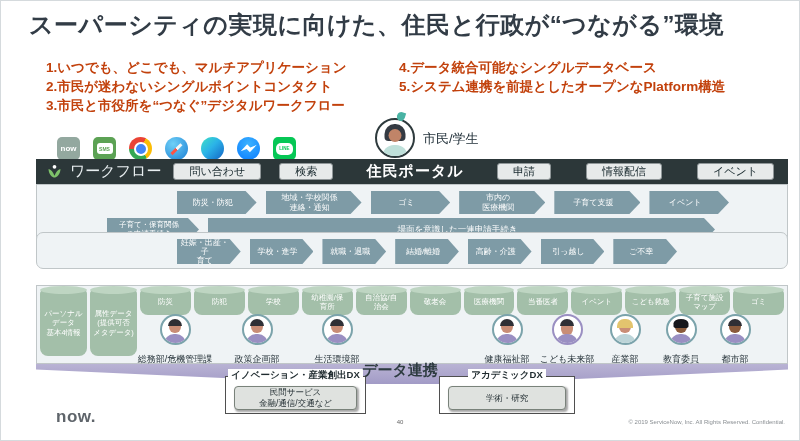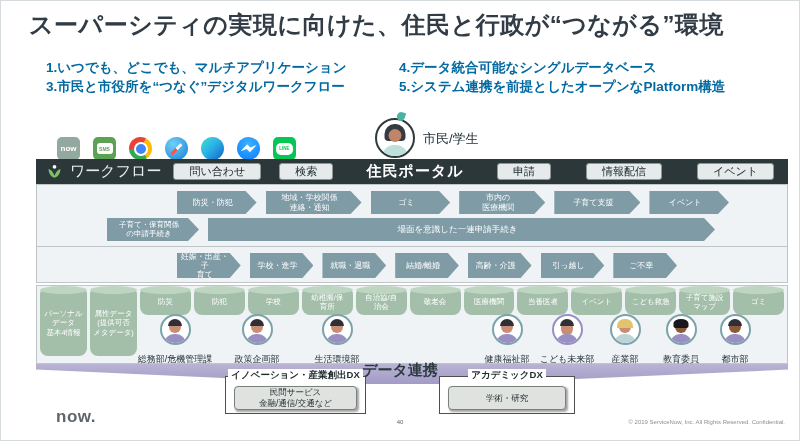--- a/index.html
+++ b/index.html
@@ -1,21 +1,21 @@
 <!DOCTYPE html>
 <html><head>
 <meta charset="utf-8">
 <style>
   * { margin:0; padding:0; box-sizing:border-box; }
   html,body { width:800px; height:441px; }
   body { font-family:"Liberation Sans","DejaVu Sans",sans-serif; background:#fff; position:relative; overflow:hidden; border:1px solid #d5dadd; }
 
   .title { position:absolute; top:8px; left:28px; right:18px; font-size:24px; font-weight:bold; color:#323c46; letter-spacing:.5px; white-space:nowrap; }
 
-  .feat { position:absolute; top:57px; font-size:13.5px; font-weight:bold; color:#0369a1; line-height:1.42; }
+  .feat { position:absolute; top:57px; font-size:13.5px; font-weight:bold; color:#c2410c; line-height:1.42; }
   .feat-left { left:45px; }
   .feat-right { left:398px; }
 
   
   .citizen { position:absolute; left:374px; top:117px; width:40px; height:40px; border-radius:50%; background:#fff; border:2px solid #2e3a3d; overflow:visible; }
   .citizen .mask { position:absolute; inset:0; border-radius:50%; overflow:hidden; }
   .citizen .hr { position:absolute; left:50%; top:4px; transform:translateX(-50%); width:21px; height:17px; border-radius:10px 10px 4px 4px; background:#343a42; }
   .citizen .fc { position:absolute; left:50%; top:9px; transform:translateX(-50%); width:13px; height:13px; border-radius:50%; background:#c08468; }
   .citizen .bd { position:absolute; left:50%; bottom:-3px; transform:translateX(-50%); width:26px; height:14px; border-radius:12px 12px 0 0; background:#bfe0da; }
   .citizen .sprout { position:absolute; left:55%; top:-8px; width:8px; height:9px; background:#49b3a4; border-radius:50% 0 50% 50%; transform:rotate(18deg); }
@@ -43,21 +43,21 @@
   .leaf { width:17px; height:17px; }
   .wf-label { color:#e8eef0; font-size:15px; margin:0 12px 0 7px; }
   .bar-btn { height:17px; padding:0 15px; background:#e7eaea; border:1px solid #8f9698; border-radius:3px; font-size:11px; color:#15262b; display:flex; align-items:center; white-space:nowrap; }
   .bar-btn + .bar-btn { margin-left:18px; }
   .portal-title { flex:1; text-align:center; color:#fff; font-size:15px; font-weight:bold; letter-spacing:1px; }
   .right-btns { display:flex; gap:17px; margin-right:4px; }
 
   
   .panel { position:absolute; left:35px; width:752px; background:#eff3f5; border:1px solid #c0c6c8; }
   .panel-a { top:183px; height:68px; }
-  .panel-b { top:245px; height:37px; }
+  .panel-b { top:231px; height:37px;border-radius:7px; }
   .panel-c { top:284px; height:79px; }
 
   .chevrow { position:absolute; display:flex; gap:9px; }
   .chev { background:#7e9ba6; color:#fff; clip-path:polygon(0 0,calc(100% - 11px) 0,100% 50%,calc(100% - 11px) 100%,0 100%); display:flex; align-items:center; justify-content:center; text-align:center; font-size:8px; line-height:1.15; white-space:pre-line; padding:0 11px 0 3px; flex:1 1 0; }
   .row1 { top:6px; left:140px; right:58px; height:23px; }
   .row2 { top:33px; left:70px; right:72px; height:23px; }
   .row2 .lead { flex:0 0 92px; font-size:7.5px; }
   .row3 { top:6px; left:140px; right:110px; height:25px; }
 
   
@@ -101,20 +101,21 @@
   .page-num { position:absolute; left:0; right:0; bottom:15px; text-align:center; font-size:6px; color:#666; }
   .copyright { position:absolute; right:14px; bottom:15px; font-size:6px; color:#8a8f93; }
 </style>
 </head>
 <body>
 
 <div class="title">スーパーシティの実現に向けた、住民と行政が“つながる”環境</div>
 
 <div class="feat feat-left">
   <div>1.いつでも、どこでも、マルチアプリケーション</div>
+  <div>2.市民が迷わないシングルポイントコンタクト</div>
   <div>3.市民と市役所を“つなぐ”デジタルワークフロー</div>
 </div>
 <div class="feat feat-right">
   <div>4.データ統合可能なシングルデータベース</div>
   <div>5.システム連携を前提としたオープンなPlatform構造</div>
 </div>
 
 <div class="citizen">
   <div class="sprout"></div>
   <div class="mask">

